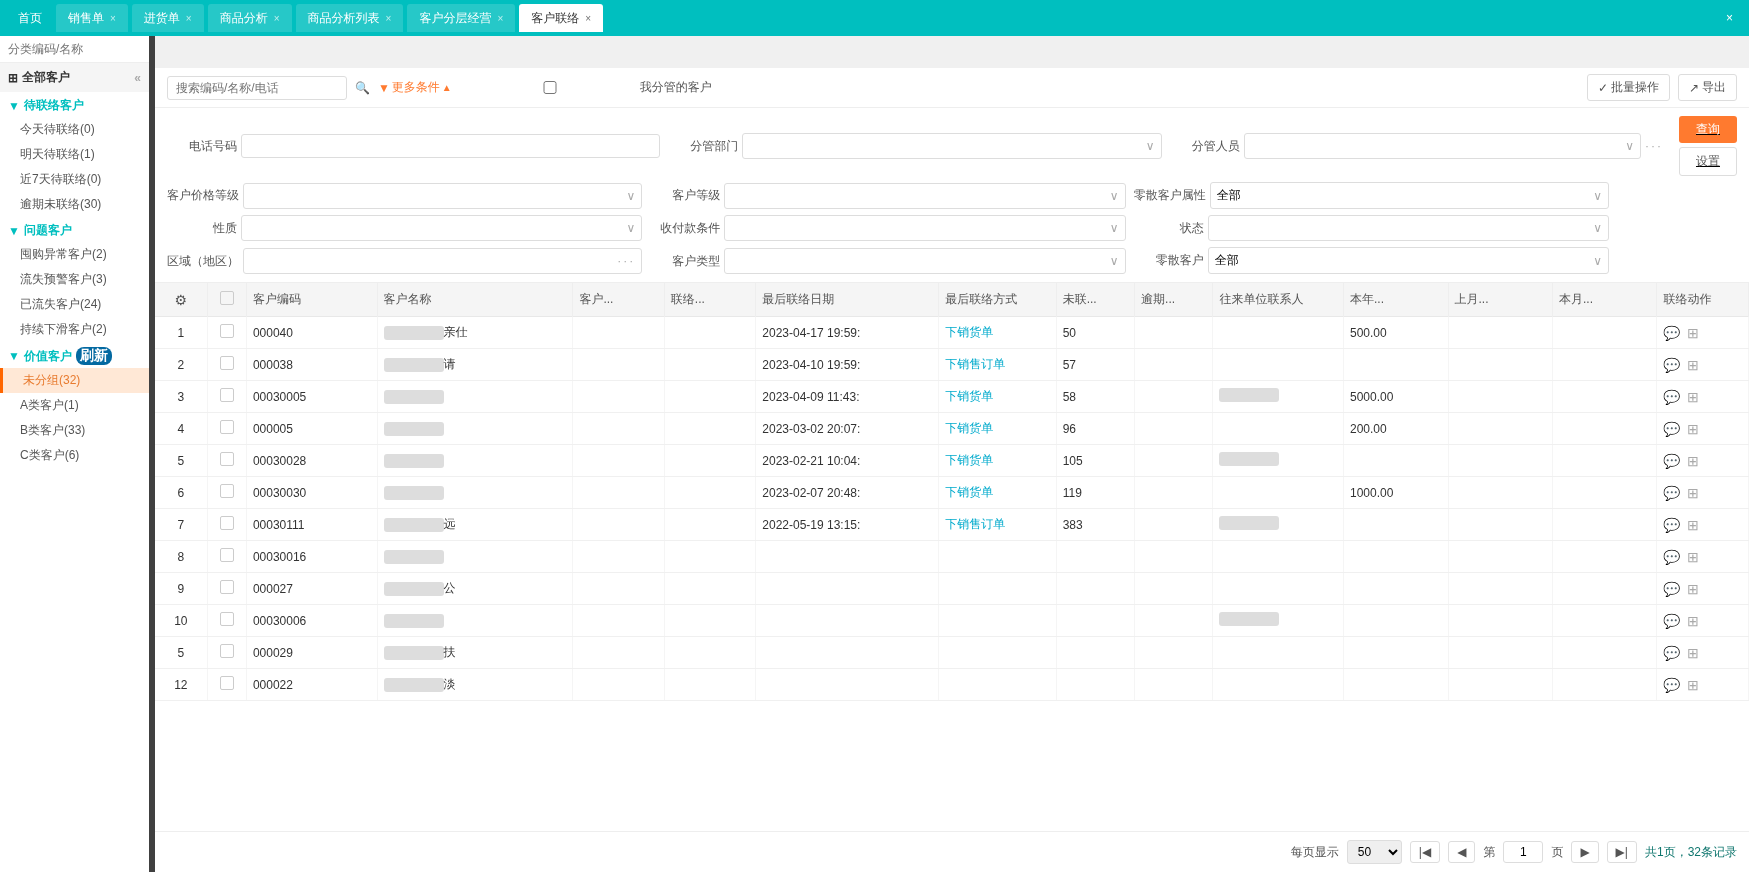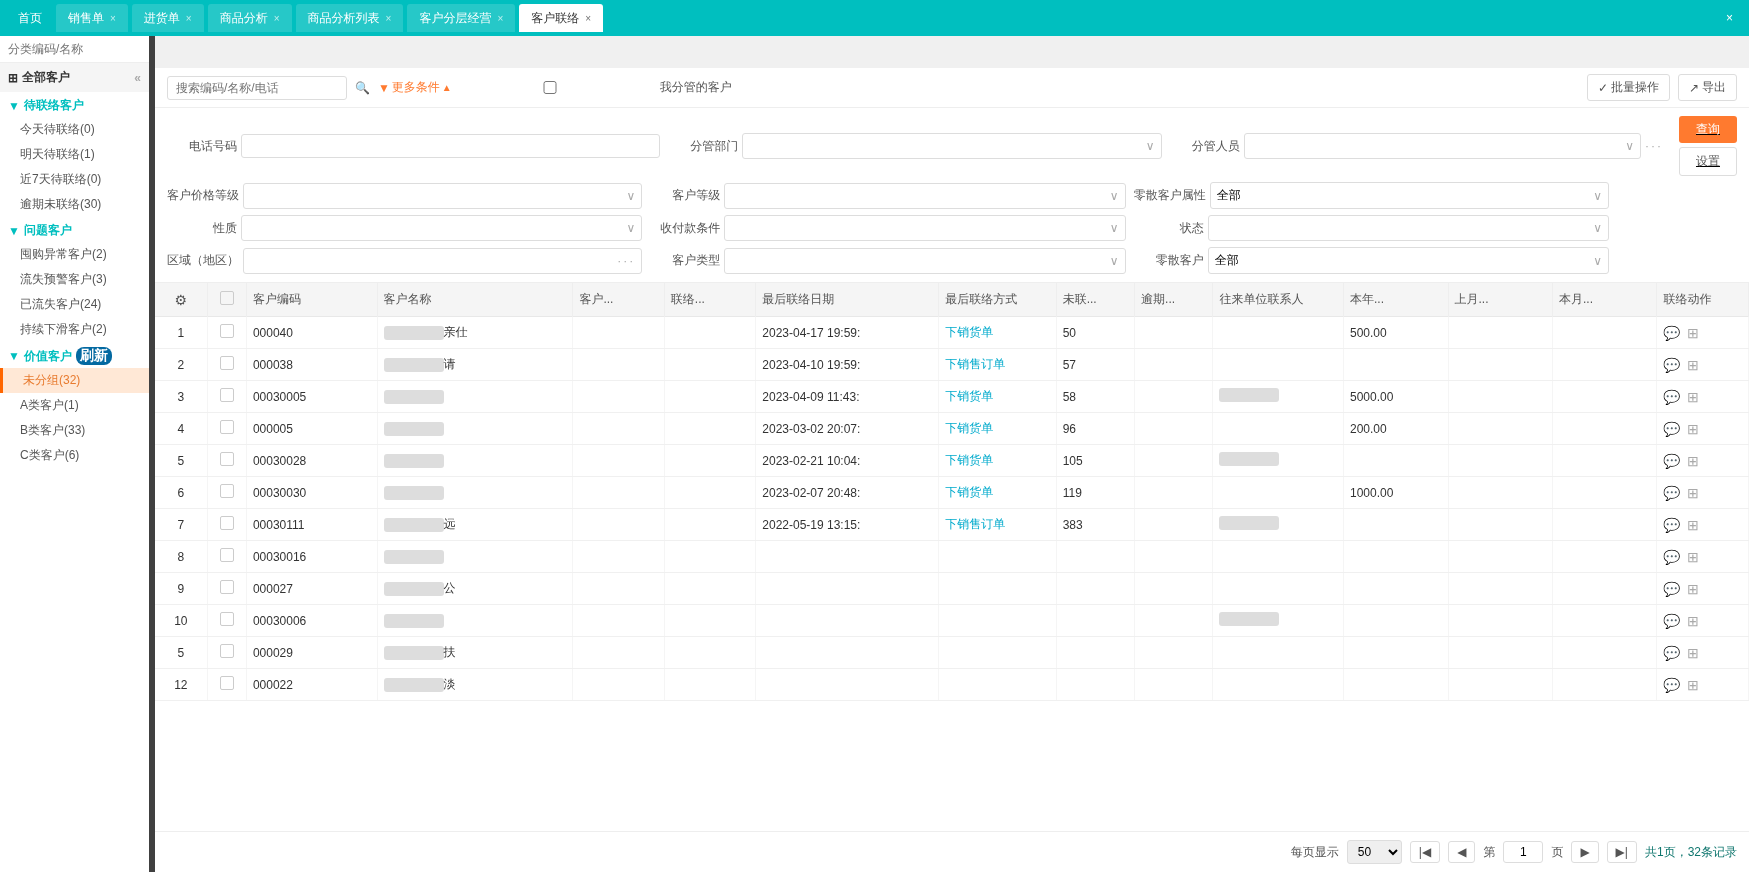--- a/index.html
+++ b/index.html
@@ -137,21 +137,21 @@
     .filter-more {
       color: #ff7a2f;
       cursor: pointer;
       display: flex;
       align-items: center;
       gap: 2px;
     }
     .filter-checkbox {
       display: flex;
       align-items: center;
-      gap: 20px;
+      gap: 0;
       color: #555;
       cursor: pointer;
     }
     .filter-bar-right {
       margin-left: auto;
       display: flex;
       gap: 8px;
     }
     .btn-batch {
       border: 1px solid #ddd;
@@ -181,21 +181,21 @@
       background: #fff;
       border-bottom: 1px solid #eee;
       padding: 8px 12px;
     }
     .filter-row {
       display: flex;
       align-items: center;
       gap: 8px;
       margin-bottom: 6px;
     }
-    .filter-row:last-child { margin-bottom: 0; }
+    .filter-row:last-child { margin-bottom: 0; align-items: flex-end; }
     .filter-field {
       display: flex;
       align-items: center;
       flex: 1;
       gap: 4px;
     }
     .filter-label {
       color: #555;
       white-space: nowrap;
       min-width: 70px;

